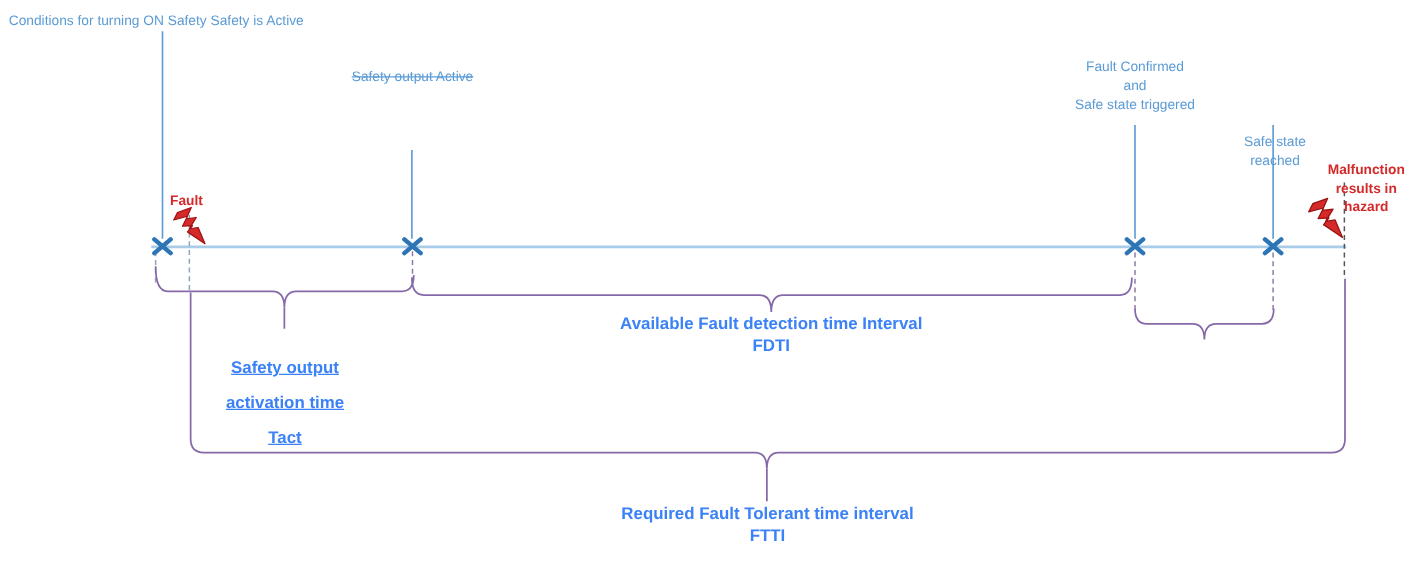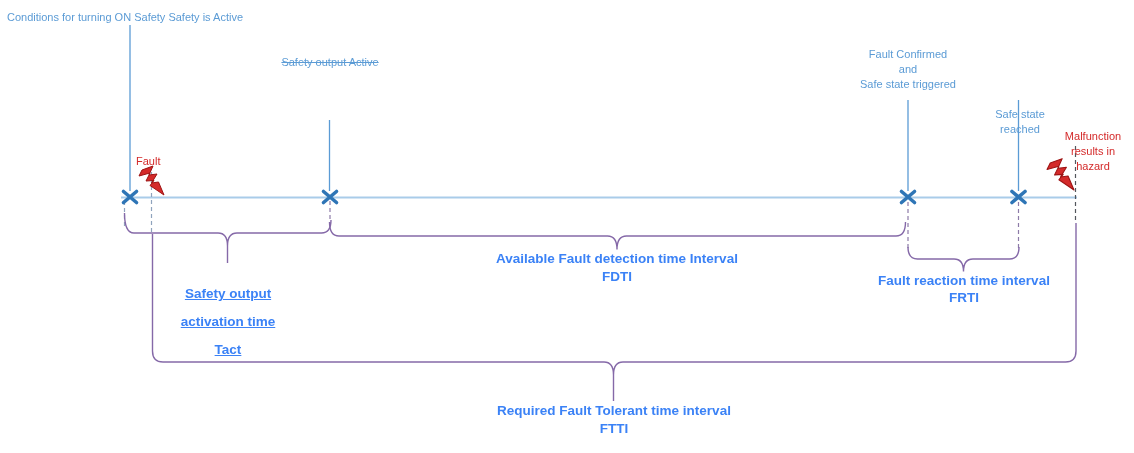--- a/index.html
+++ b/index.html
@@ -11,21 +11,21 @@
     overflow:hidden;
   }
   #diagram-svg{position:absolute;left:0;top:0;}
   .lbl{
     position:absolute;
     white-space:pre-line;
     text-align:center;
     line-height:15px;
   }
   .blue{color:#5B9BD5;font-size:11px;}
-  .red{color:#D42A2A;font-size:11px;font-weight:normal;}
+  .red{color:#D42A2A;font-size:11px;font-weight:bold;}
   .purple{color:#3b82f6;font-size:13.5px;font-weight:bold;line-height:18px;}
   .strike{text-decoration:line-through;}
   .nowrap{white-space:nowrap;text-align:left;}
 </style>
 </head>
 <body>
 
 <div id="canvas">
 
   <svg id="diagram-svg" width="1134" height="453" viewBox="0 0 1134 453">
@@ -88,19 +88,17 @@
 results in
 hazard</div>
 
   <div class="lbl purple" style="left:148px;top:280px;width:160px;line-height:28px;text-decoration:underline;">Safety output
 activation time
 Tact</div>
 
   <div class="lbl purple" style="left:467px;top:250px;width:300px;">Available Fault detection time Interval
 FDTI</div>
 
-  <div class="lbl purple" style="left:864px;top:272px;width:200px;line-height:17px;">Fault reaction time interval
-FRTI</div>
 
   <div class="lbl purple" style="left:483px;top:402px;width:262px;">Required Fault Tolerant time interval
 FTTI</div>
 
 </div>
 
 </body></html>

